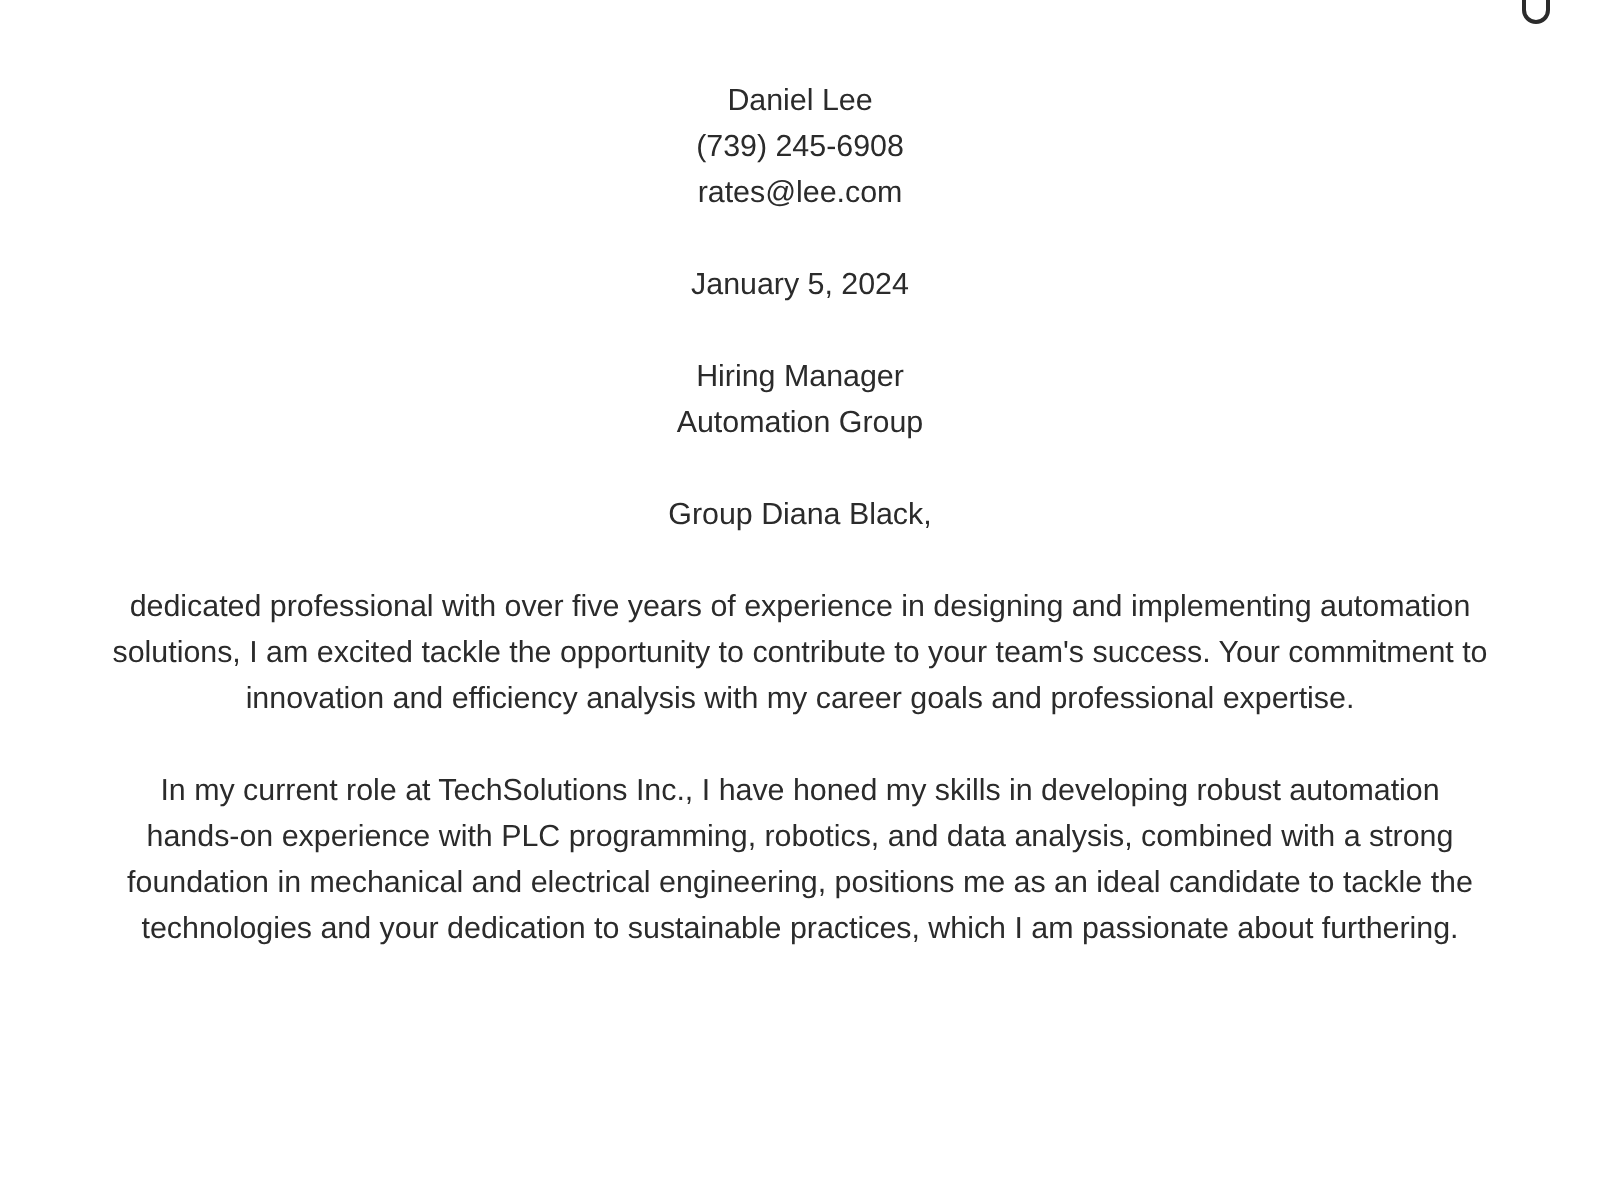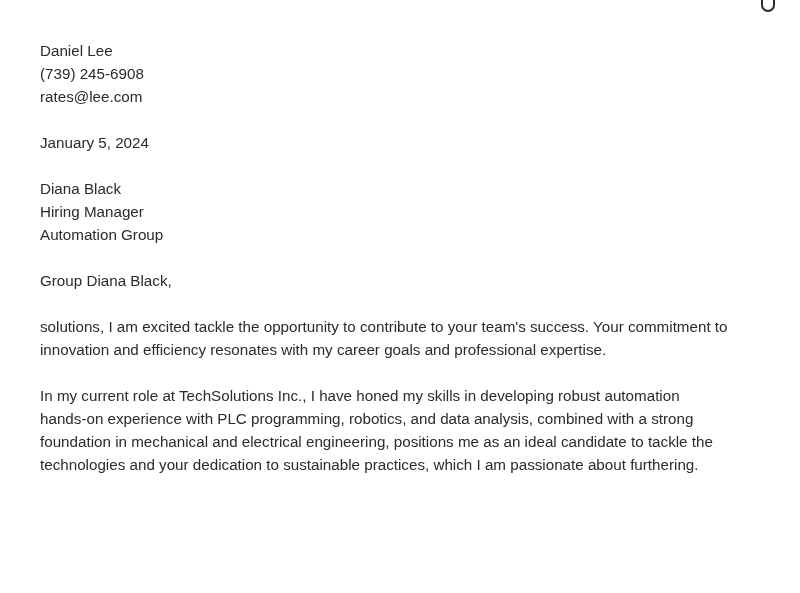--- a/index.html
+++ b/index.html
@@ -17,21 +17,21 @@
       font-size: 15.2px;
       line-height: 23px;
     }
     .letter {
       position: absolute;
       left: 40px;
       top: 39px;
       width: 720px;
     }
     .block { margin: 0 0 23px 0; }
-    .line { display: block; white-space: nowrap; }
+    .line { display: block; white-space: nowrap; text-align: center; }
     p.para {
       margin: 0 0 23px 0;
       white-space: normal;
     }
     .corner-icon {
       position: absolute;
       left: 761px;
       top: -8px;
       width: 14px;
       height: 20px;
@@ -50,32 +50,32 @@
     <span class="line">Daniel Lee</span>
     <span class="line">(739) 245-6908</span>
     <span class="line">rates@lee.com</span>
   </div>
 
   <div class="block">
     <span class="line">January 5, 2024</span>
   </div>
 
   <div class="block">
-    <span class="line">Diana Black</span>
     <span class="line">Hiring Manager</span>
     <span class="line">Automation Group</span>
   </div>
 
   <div class="block">
     <span class="line">Group Diana Black,</span>
   </div>
 
   <p class="para">
+    <span class="line">dedicated professional with over five years of experience in designing and implementing automation</span>
     <span class="line">solutions, I am excited tackle the opportunity to contribute to your team's success. Your commitment to</span>
-    <span class="line">innovation and efficiency resonates with my career goals and professional expertise.</span>
+    <span class="line">innovation and efficiency analysis with my career goals and professional expertise.</span>
   </p>
 
   <p class="para">
     <span class="line">In my current role at TechSolutions Inc., I have honed my skills in developing robust automation</span>
     <span class="line">hands-on experience with PLC programming, robotics, and data analysis, combined with a strong</span>
     <span class="line">foundation in mechanical and electrical engineering, positions me as an ideal candidate to tackle the</span>
     <span class="line">technologies and your dedication to sustainable practices, which I am passionate about furthering.</span>
   </p>
 </div>
 

